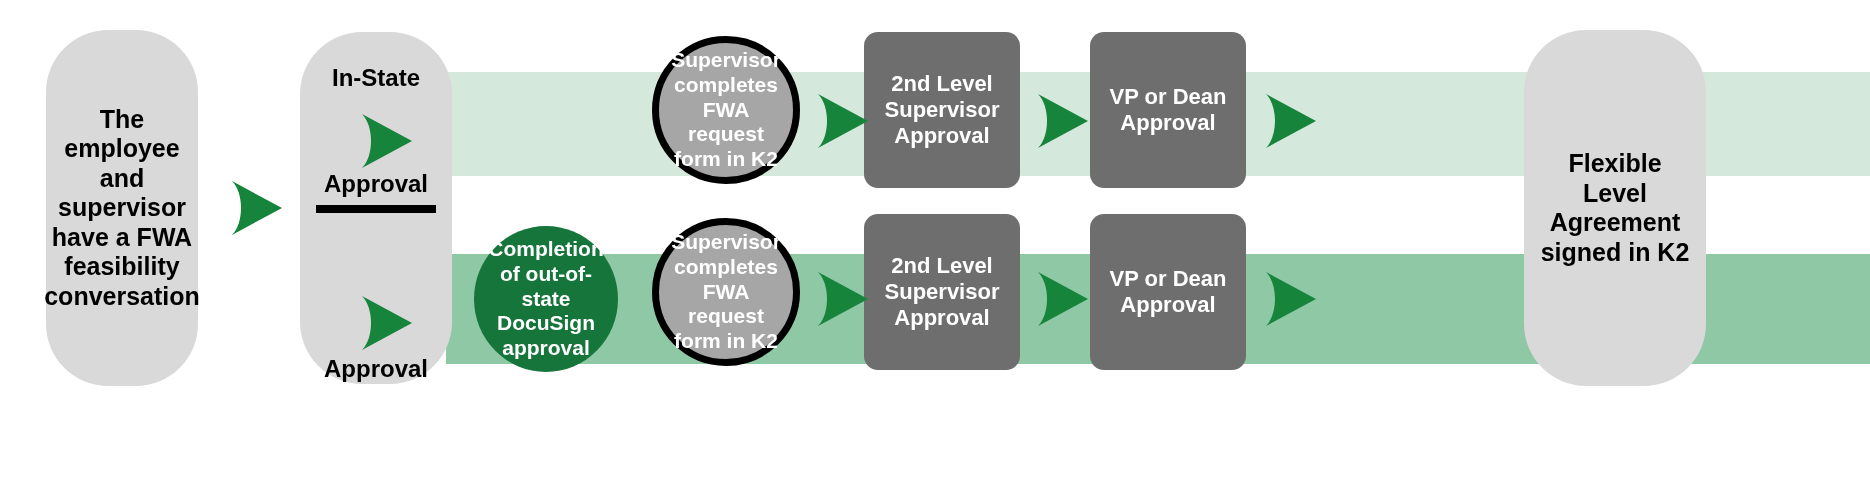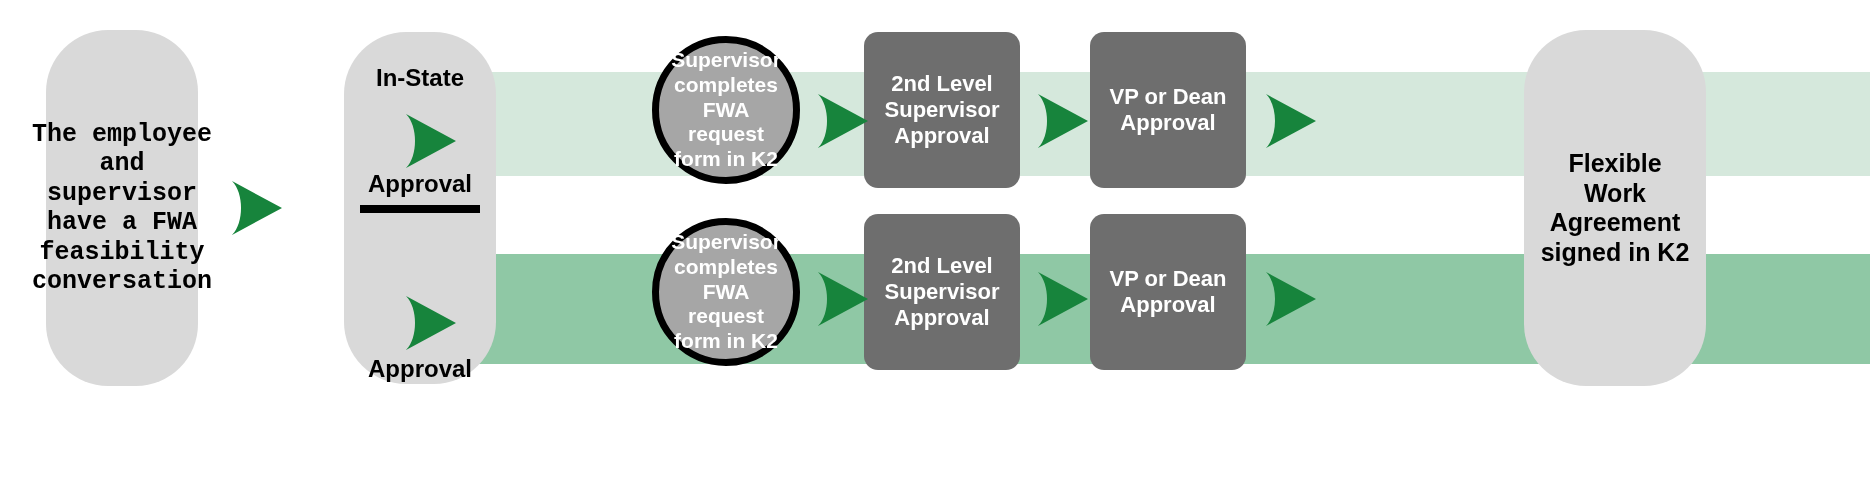--- a/index.html
+++ b/index.html
@@ -74,28 +74,26 @@
     background: #15753b;
     color: #ffffff;
     border-radius: 50%;
   }
 
   
   #node-start {
     left: 46px;  top: 30px;  width: 152px; height: 356px;
     font-size: 25px;
     padding: 4px 8px;
-    font-family: Liberation Mono, monospace;
   }
 
   #node-branch {
     left: 300px; top: 32px;  width: 152px; height: 352px;
     border-radius: 62px;
     background: #d9d9d9;
-    margin-left: 44px;
   }
   #node-branch .branch-inner {
     position: relative;
     width: 100%;
     height: 100%;
   }
   .branch-label {
     position: absolute;
     width: 100%;
     text-align: center;
@@ -249,20 +247,23 @@
   <div id="node-vp-top" class="node box-dark">
     <span>VP or Dean Approval</span>
   </div>
 
   <div id="arrow-vp-top" class="arrow">
     <svg viewBox="0 0 56 58" xmlns="http://www.w3.org/2000/svg" aria-hidden="true">
       <path d="M4 2 L54 29 L4 56 C16 44 16 14 4 2 Z" fill="#17843c"></path>
     </svg>
   </div>
 
+  <div id="node-docusign" class="node circle-green">
+    <span>Completion of out-of-state DocuSign approval</span>
+  </div>
 
   <div id="node-sup-bottom" class="node circle-gray">
     <span>Supervisor completes FWA request form in K2</span>
   </div>
 
   <div id="arrow-sup-bottom" class="arrow">
     <svg viewBox="0 0 56 58" xmlns="http://www.w3.org/2000/svg" aria-hidden="true">
       <path d="M4 2 L54 29 L4 56 C16 44 16 14 4 2 Z" fill="#17843c"></path>
     </svg>
   </div>
@@ -281,16 +282,16 @@
     <span>VP or Dean Approval</span>
   </div>
 
   <div id="arrow-vp-bottom" class="arrow">
     <svg viewBox="0 0 56 58" xmlns="http://www.w3.org/2000/svg" aria-hidden="true">
       <path d="M4 2 L54 29 L4 56 C16 44 16 14 4 2 Z" fill="#17843c"></path>
     </svg>
   </div>
 
   <div id="node-end" class="node pill-gray">
-    <span>Flexible Work Agreement signed in K2</span>
+    <span>Flexible Level Agreement signed in K2</span>
   </div>
 
 </div>
 
 </body></html>

